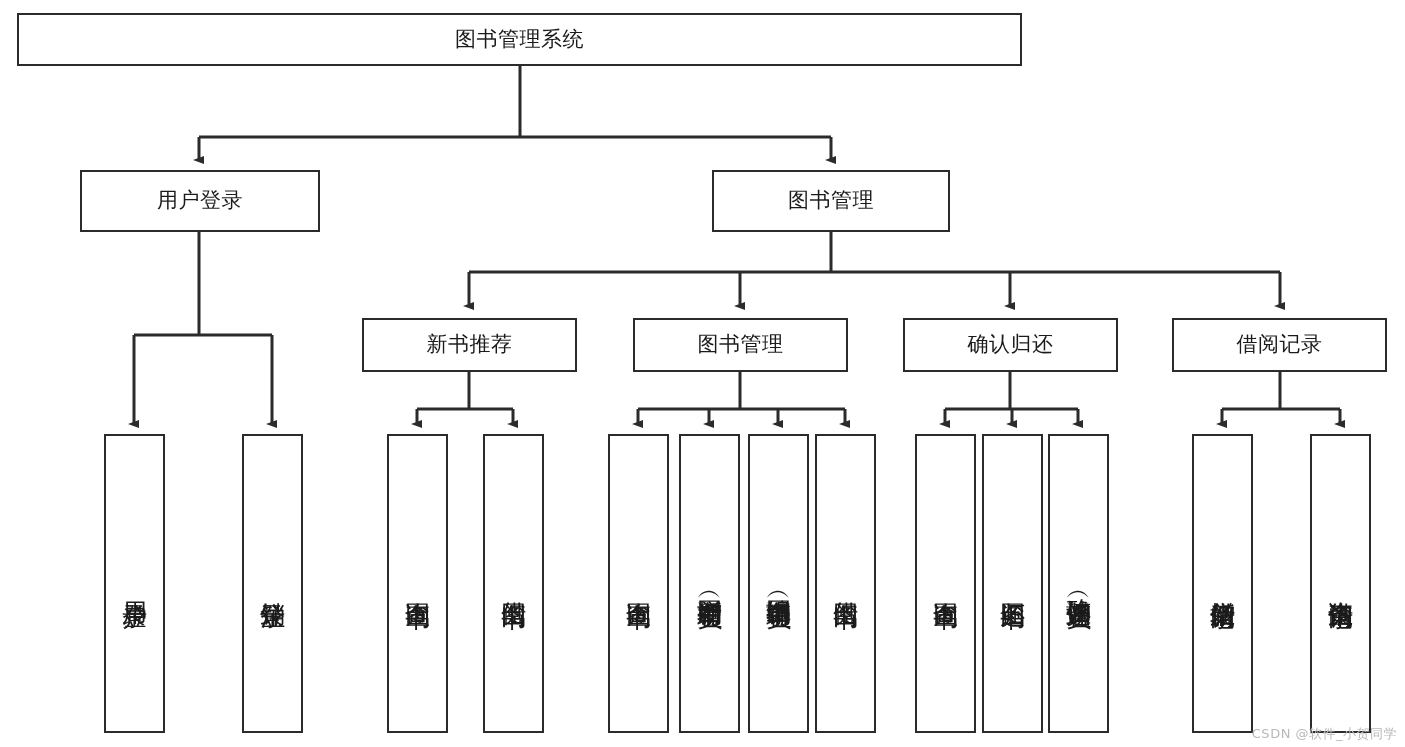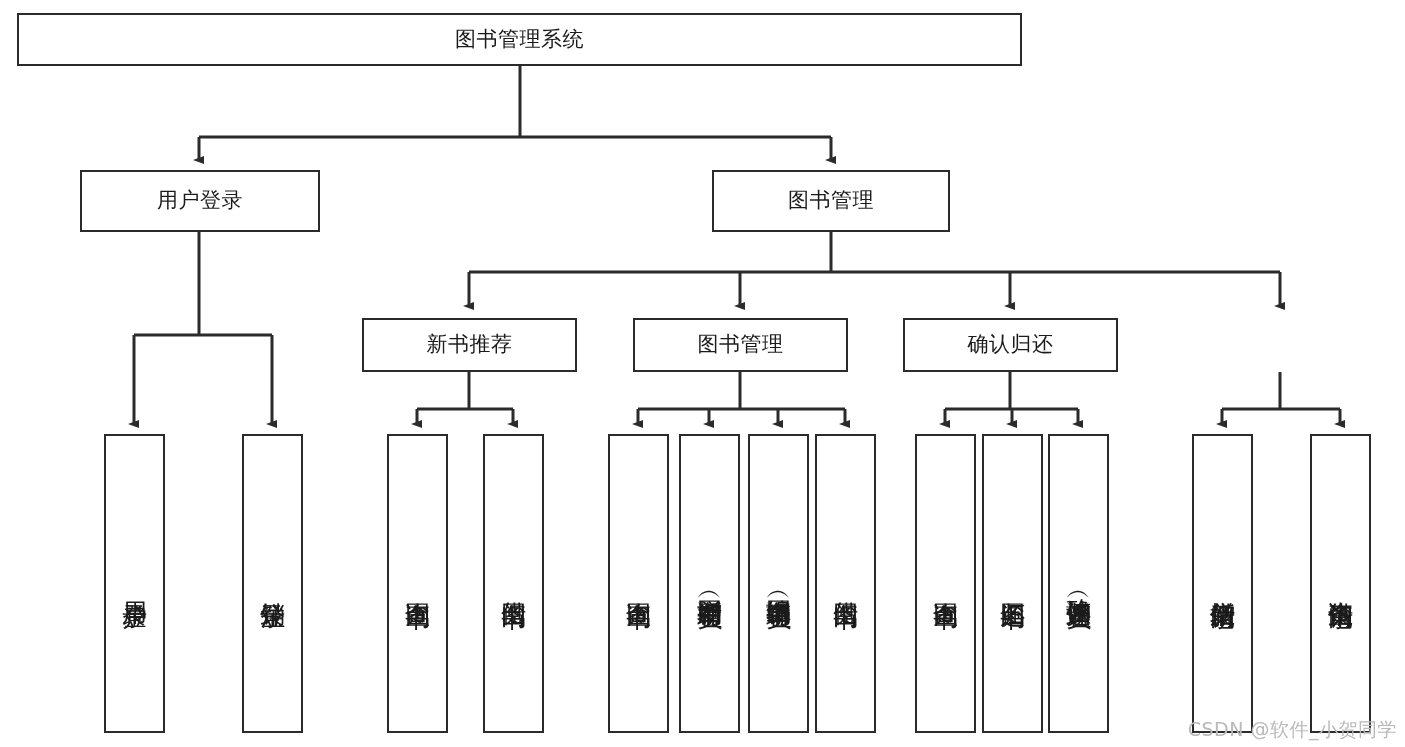--- a/index.html
+++ b/index.html
@@ -61,21 +61,21 @@
     white-space: nowrap;
     max-height: 272px;
   }
   .node.vert.tall .label {
     max-height: 278px;
   }
   #watermark {
     position: absolute;
     right: 8px;
     bottom: 4px;
-    font-size: 19px;
+    font-size: 13px;
     color: #b9b9b9;
     letter-spacing: 0.5px;
     white-space: nowrap;
     z-index: 5;
   }
 </style>
 </head>
 <body>
 
 <div id="canvas">
@@ -144,20 +144,23 @@
 
   <div class="node horiz" style="left:712px; top:170px; width:238px; height:62px;">
     <span class="label">图书管理</span>
   </div>
   <div class="node horiz" style="left:633px; top:318px; width:215px; height:54px;">
     <span class="label">图书管理</span>
   </div>
   <div class="node horiz" style="left:903px; top:318px; width:215px; height:54px;">
     <span class="label">确认归还</span>
   </div>
+  <div class="node horiz" style="left:1172px; top:318px; width:215px; height:54px;">
+    <span class="label">借阅记录</span>
+  </div>
 
   <div class="node vert" style="left:104px; top:434px; width:61px; height:299px;">
     <span class="label">用户登录</span>
   </div>
   <div class="node vert" style="left:242px; top:434px; width:61px; height:299px;">
     <span class="label">注销登录</span>
   </div>
 
   <div class="node vert" style="left:387px; top:434px; width:61px; height:299px;">
     <span class="label">查询图书</span>

